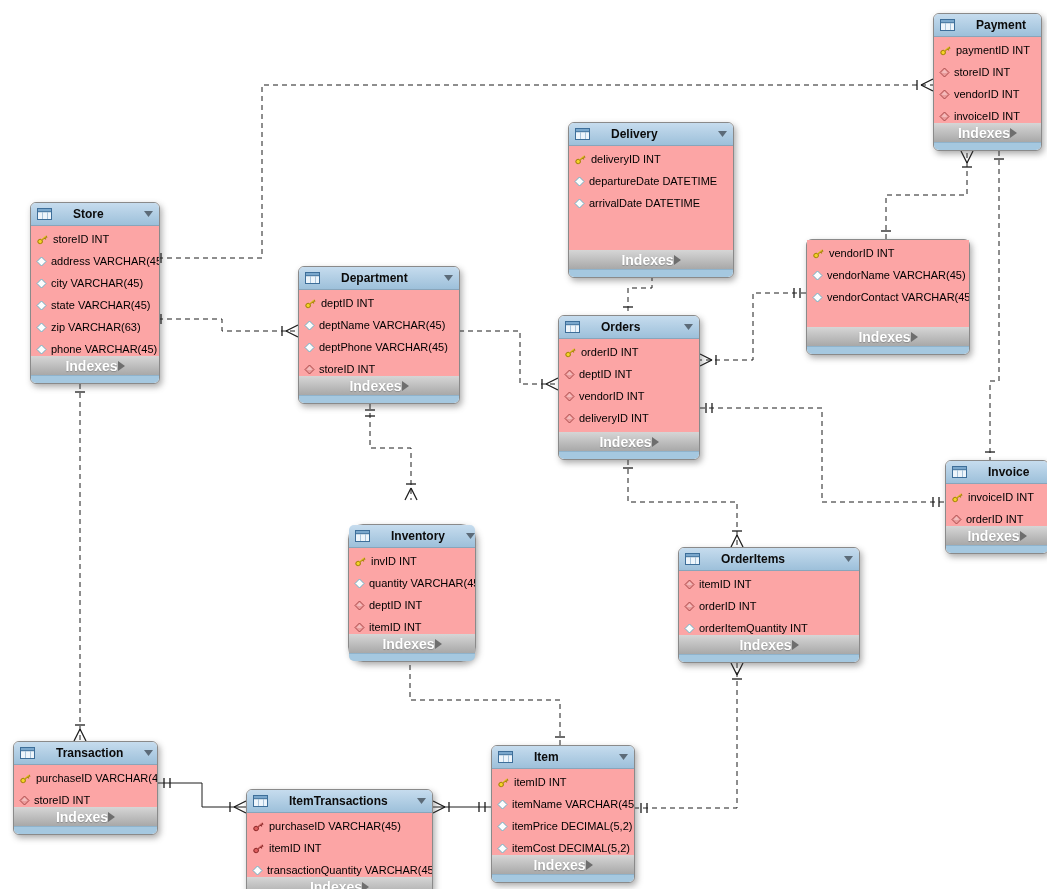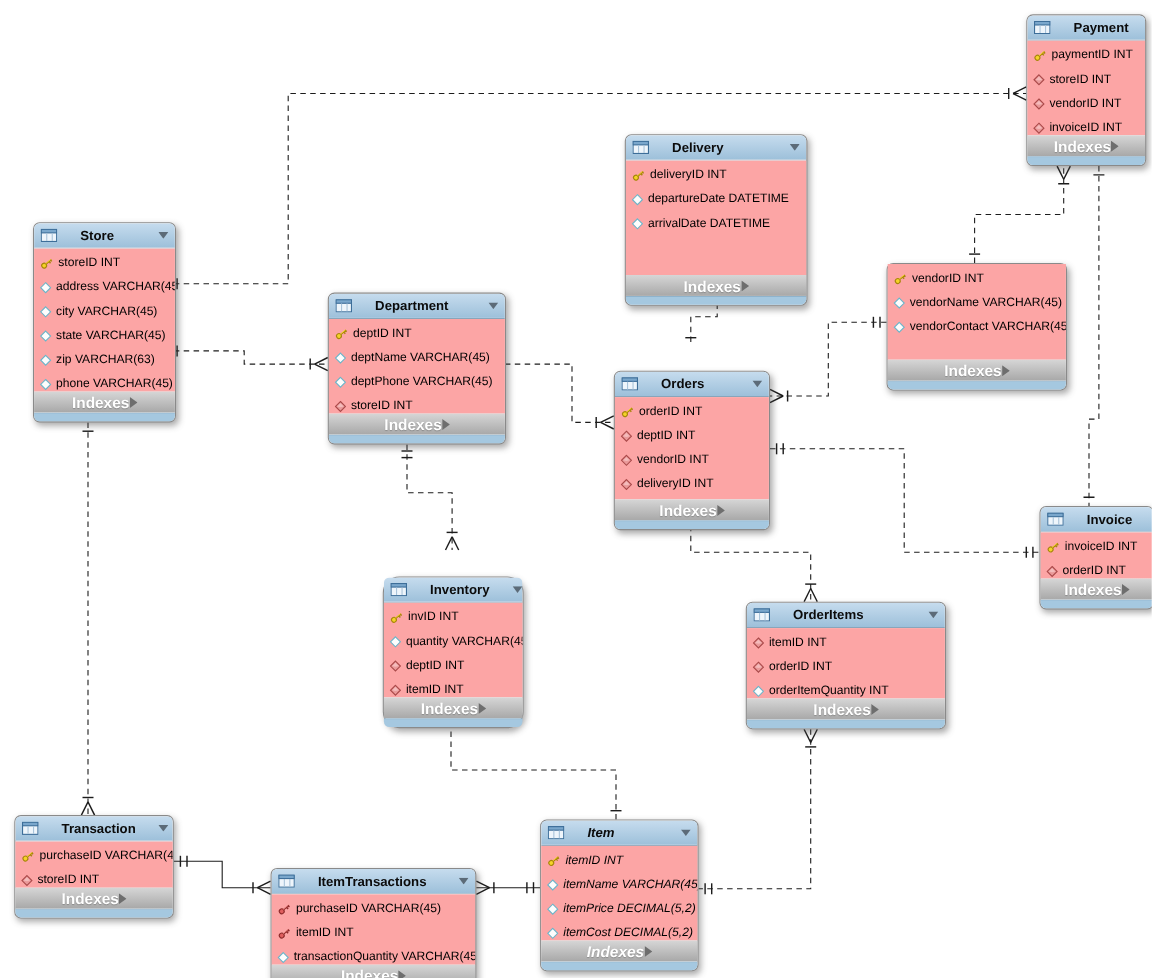--- a/index.html
+++ b/index.html
@@ -411,21 +411,21 @@
       <div class="idx">
         <span>Indexes</span>
         <span class="icn">
           <svg width="7" height="10" viewBox="0 0 7 10">
             <polygon points="0,0 7,5 0,10" fill="#6e6e6e"></polygon>
           </svg>
         </span>
       </div>
       <div class="strip"></div>
     </div>
-    <div class="erd-table" style="left: 558px; top: 315px; width: 142px; height: 145px; margin-top: 22px;">
+    <div class="erd-table" style="left: 558px; top: 315px; width: 142px; height: 145px;">
       <div class="hd">
         <span class="icn">
           <svg width="15" height="12" viewBox="0 0 15 12">
             <rect x="0.5" y="0.5" width="14" height="11" fill="#eef5fb" stroke="#3d6e99"></rect>
             <rect x="0.5" y="0.5" width="14" height="3.2" fill="#7aa7cc" stroke="#3d6e99"></rect>
             <line x1="5.5" y1="4" x2="5.5" y2="11" stroke="#a9c4da"></line>
             <line x1="10.5" y1="4" x2="10.5" y2="11" stroke="#a9c4da"></line>
           </svg>
         </span>
         <span class="tname">Orders</span>
@@ -762,21 +762,21 @@
       <div class="idx">
         <span>Indexes</span>
         <span class="icn">
           <svg width="7" height="10" viewBox="0 0 7 10">
             <polygon points="0,0 7,5 0,10" fill="#6e6e6e"></polygon>
           </svg>
         </span>
       </div>
       <div class="strip"></div>
     </div>
-    <div class="erd-table" style="left: 491px; top: 745px; width: 144px; height: 138px; font-style: italic;">
+    <div class="erd-table" style="left: 491px; top: 745px; width: 144px; height: 138px;">
       <div class="hd">
         <span class="icn">
           <svg width="15" height="12" viewBox="0 0 15 12">
             <rect x="0.5" y="0.5" width="14" height="11" fill="#eef5fb" stroke="#3d6e99"></rect>
             <rect x="0.5" y="0.5" width="14" height="3.2" fill="#7aa7cc" stroke="#3d6e99"></rect>
             <line x1="5.5" y1="4" x2="5.5" y2="11" stroke="#a9c4da"></line>
             <line x1="10.5" y1="4" x2="10.5" y2="11" stroke="#a9c4da"></line>
           </svg>
         </span>
         <span class="tname">Item</span>

